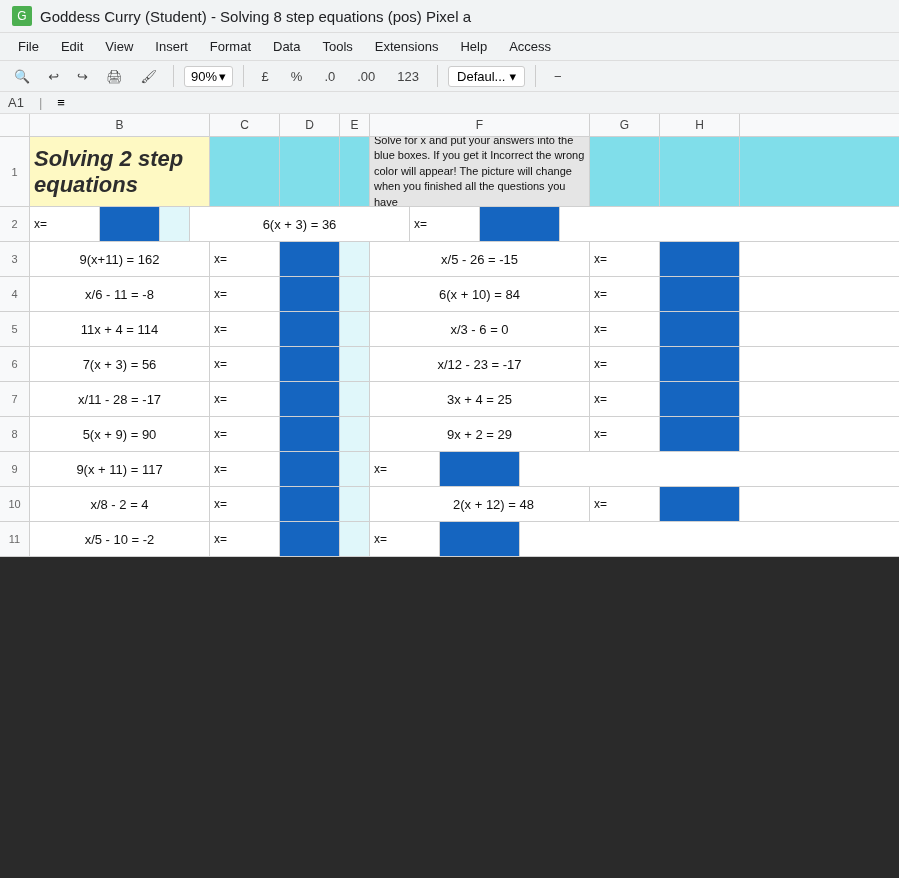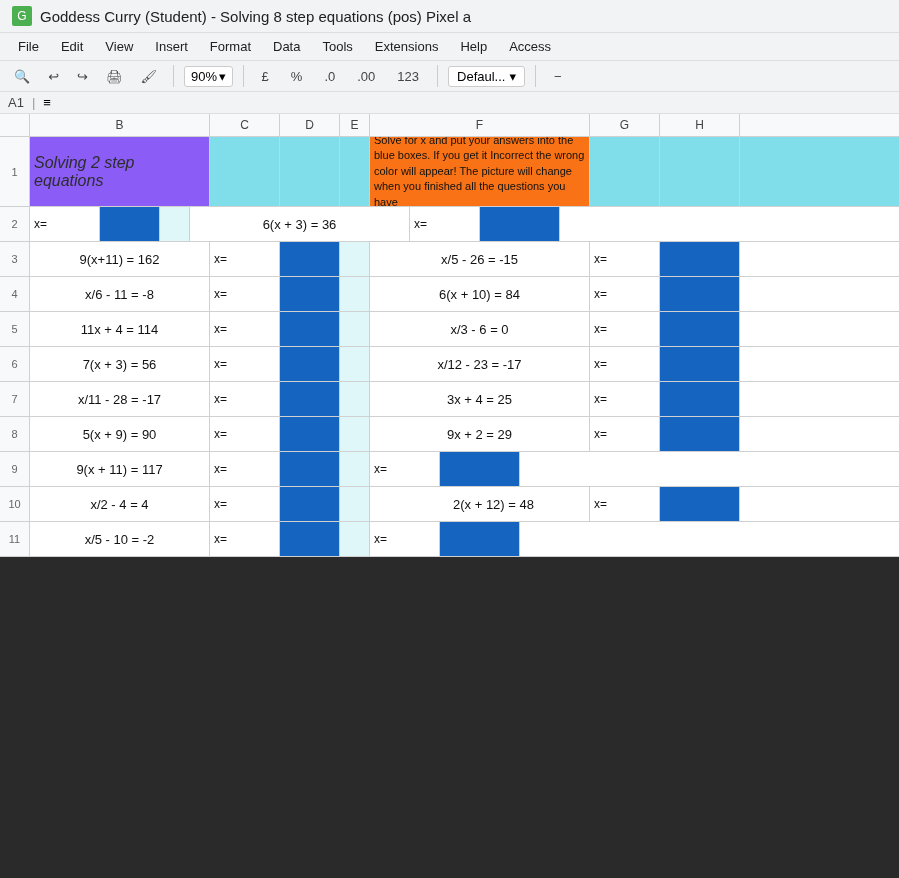--- a/index.html
+++ b/index.html
@@ -85,21 +85,21 @@
       padding: 2px 8px; border: 1px solid #ccc; border-radius: 3px;
       font-size: 13px; background: white; cursor: pointer;
     }
 
     
     .formula-bar {
       background: #f1f3f4;
       padding: 3px 8px;
       display: flex;
       align-items: center;
-      gap: 8px;
+      gap: 15px;
       border-bottom: 1px solid #ddd;
       font-size: 13px;
     }
 
     
     .spreadsheet-container {
       background: white;
       flex: 1;
     }
 
@@ -263,25 +263,25 @@
     <div class="col-header col-header-c">C</div>
     <div class="col-header col-header-d">D</div>
     <div class="col-header col-header-e">E</div>
     <div class="col-header col-header-f">F</div>
     <div class="col-header col-header-g">G</div>
     <div class="col-header col-header-h">H</div>
   </div>
 
   <div class="grid-row row-h-70 header-row-1">
     <div class="row-num">1</div>
-    <div class="cell col-b teal-cell header-cell-main" style="font-size:16px;font-weight:normal;font-style:italic; background:#8b5cf6; border-right:1px solid #d0d0d0;">Solving 2 step equations</div>
+    <div class="cell col-b teal-cell header-cell-main" style="font-size:22px;font-weight:bold;font-style:italic; background:#fef9c3; border-right:1px solid #d0d0d0;">Solving 2 step equations</div>
     <div class="cell col-c teal-cell" style="background:#80deea;"></div>
     <div class="cell col-d teal-cell" style="background:#80deea;"></div>
     <div class="cell col-e teal-cell" style="background:#80deea;"></div>
-    <div class="cell col-f teal-cell header-cell-instructions" style="background:#f97316; font-size:11px; line-height:1.4;">
+    <div class="cell col-f teal-cell header-cell-instructions" style="background:#e5e5e5; font-size:11px; line-height:1.4;">
       <span>Solve for x and put your answers into the blue boxes. If you get it Incorrect the wrong color will appear! The picture will change when you finished all the questions you have</span>
     </div>
     <div class="cell col-g teal-cell" style="background:#80deea;"></div>
     <div class="cell col-h teal-cell" style="background:#80deea;"></div>
   </div>
 
   <div id="data-rows">
       <div class="grid-row row-h-35">
         <div class="row-num">2</div>
         <div class="cell col-c x-label-cell white-cell">x=</div>
@@ -355,21 +355,21 @@
         <div class="row-num">9</div>
         <div class="cell col-b equation-cell white-cell" style="justify-content: center;">9(x + 11) = 117</div>
         <div class="cell col-c x-label-cell white-cell">x=</div>
         <div class="cell col-d blue-answer-cell"></div>
         <div class="cell col-e" style="background: rgb(224, 247, 250);"></div>
         <div class="cell col-g x-label-cell white-cell">x=</div>
         <div class="cell col-h blue-answer-cell"></div>
       </div>
       <div class="grid-row row-h-35">
         <div class="row-num">10</div>
-        <div class="cell col-b equation-cell white-cell" style="justify-content: center;">x/2 - 4 = 4</div>
+        <div class="cell col-b equation-cell white-cell" style="justify-content: center;">x/8 - 2 = 4</div>
         <div class="cell col-c x-label-cell white-cell">x=</div>
         <div class="cell col-d blue-answer-cell"></div>
         <div class="cell col-e" style="background: rgb(224, 247, 250);"></div>
         <div class="cell col-f equation-cell white-cell" style="justify-content: center; padding-left: 32px;">2(x + 12) = 48</div>
         <div class="cell col-g x-label-cell white-cell">x=</div>
         <div class="cell col-h blue-answer-cell"></div>
       </div>
       <div class="grid-row row-h-35">
         <div class="row-num">11</div>
         <div class="cell col-b equation-cell white-cell" style="justify-content: center;">x/5 - 10 = -2</div>

